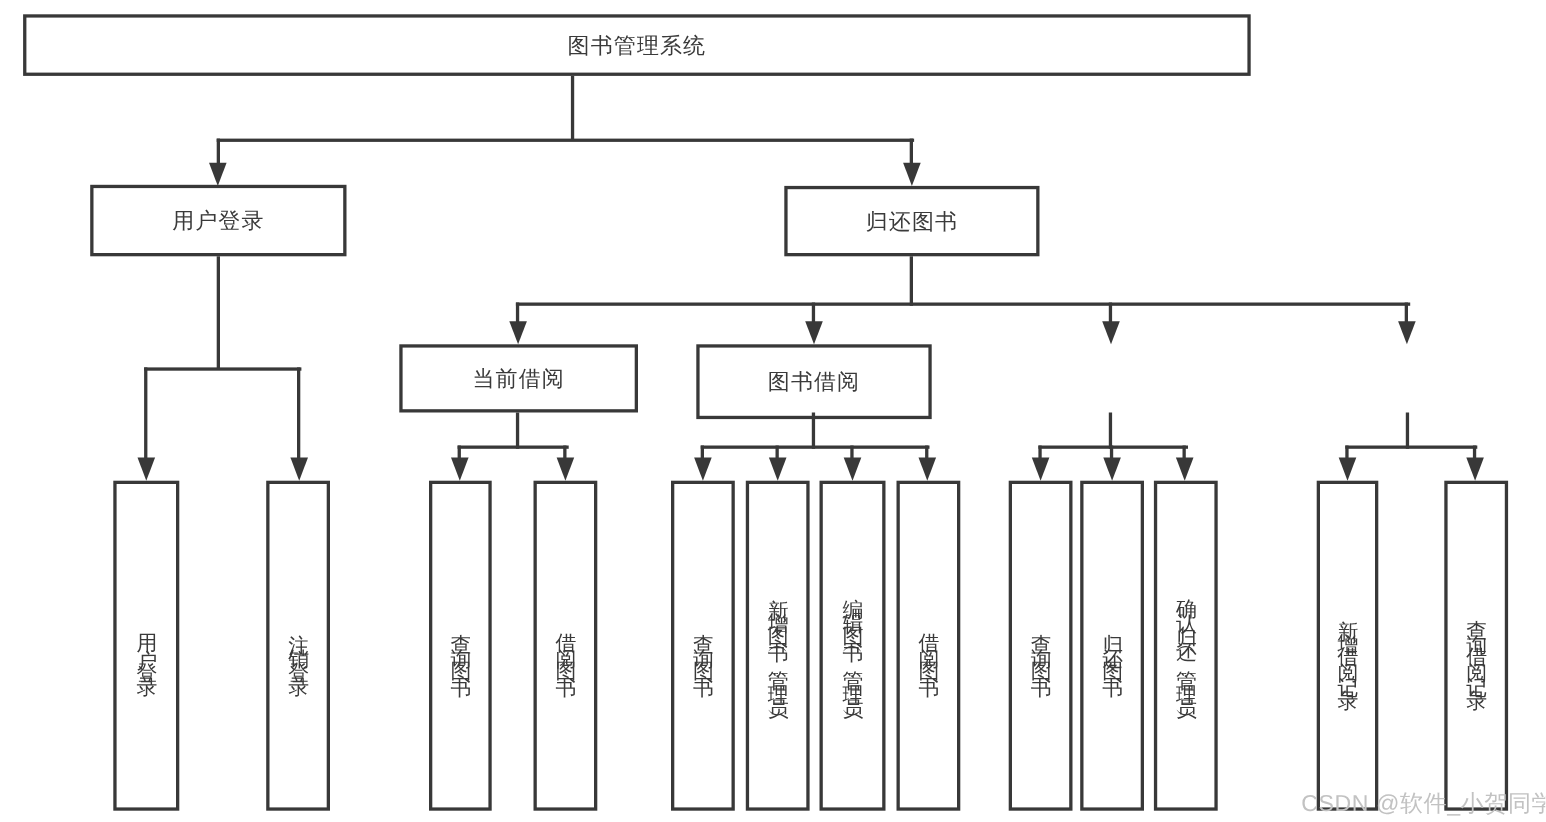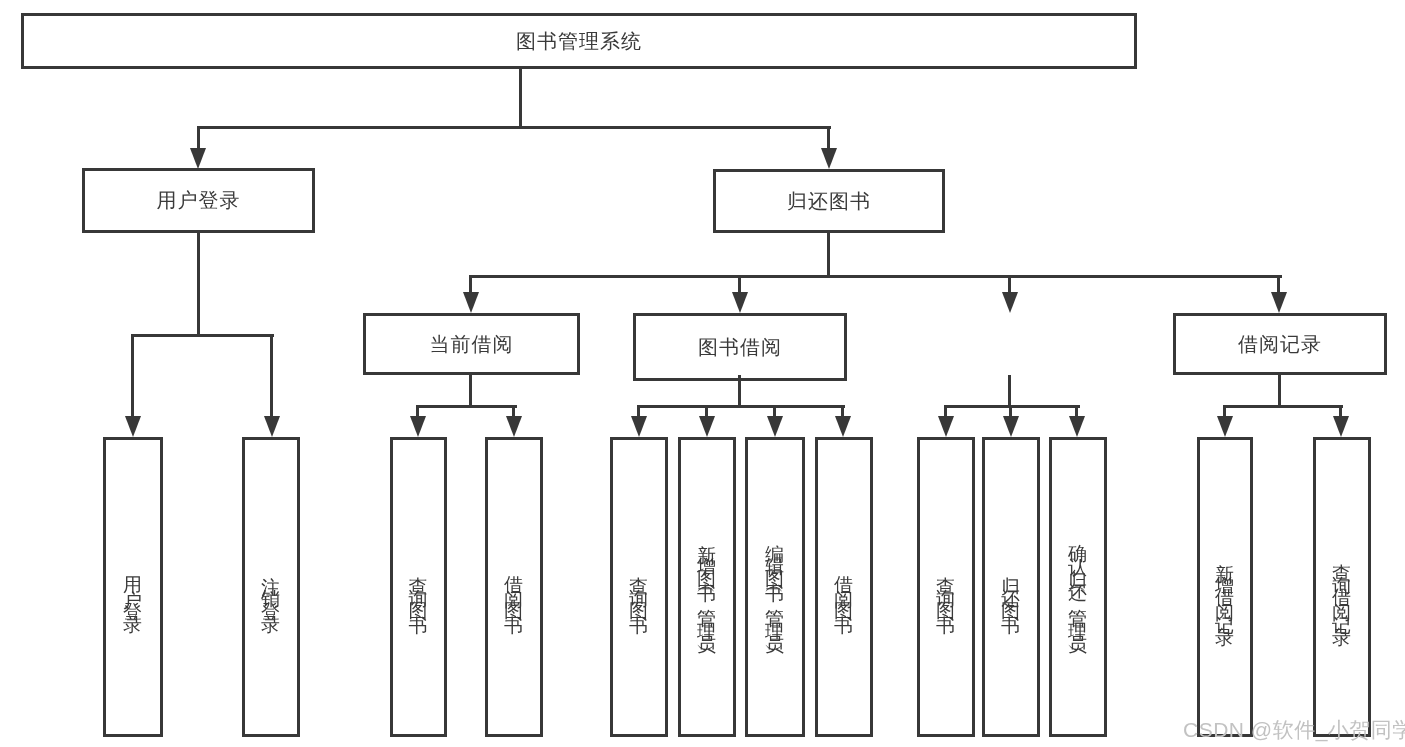--- a/index.html
+++ b/index.html
@@ -46,23 +46,20 @@
   </div>
   <div class="hbox" style="left:713px;top:169px;width:232px;height:64px">
     <span>归还图书</span>
   </div>
 
   <div class="hbox" style="left:363px;top:313px;width:217px;height:62px">
     <span>当前借阅</span>
   </div>
   <div class="hbox" style="left:633px;top:313px;width:214px;height:68px">
     <span>图书借阅</span>
-  </div>
-  <div class="hbox" style="left:1173px;top:313px;width:214px;height:62px">
-    <span>借阅记录</span>
   </div>
 
   <div class="vbox" style="left:103px;top:437px;width:60px;height:300px">
     <span>用户登录</span>
   </div>
   <div class="vbox" style="left:242px;top:437px;width:58px;height:300px">
     <span>注销登录</span>
   </div>
 
   <div class="vbox" style="left:390px;top:437px;width:57px;height:300px">

